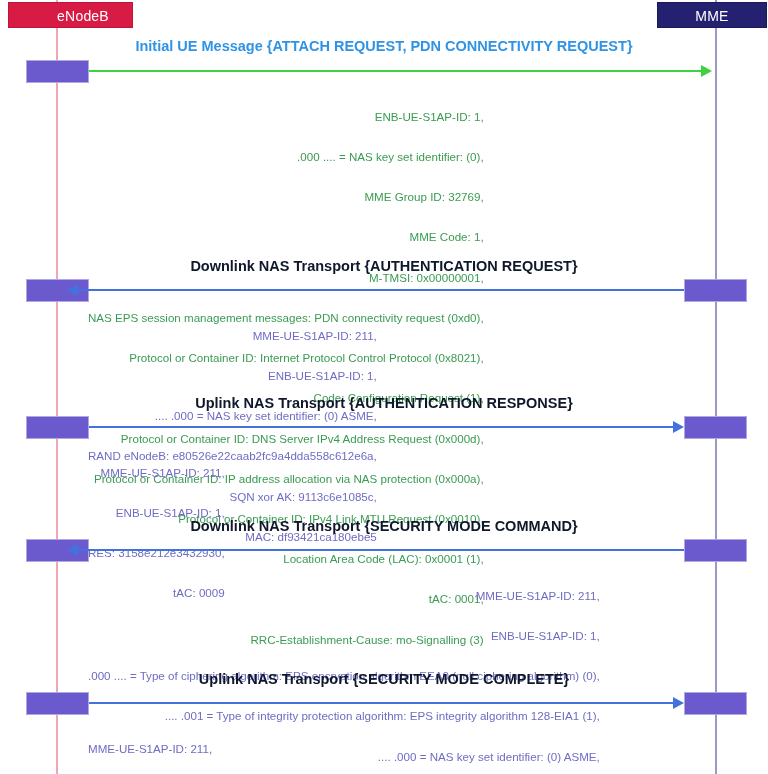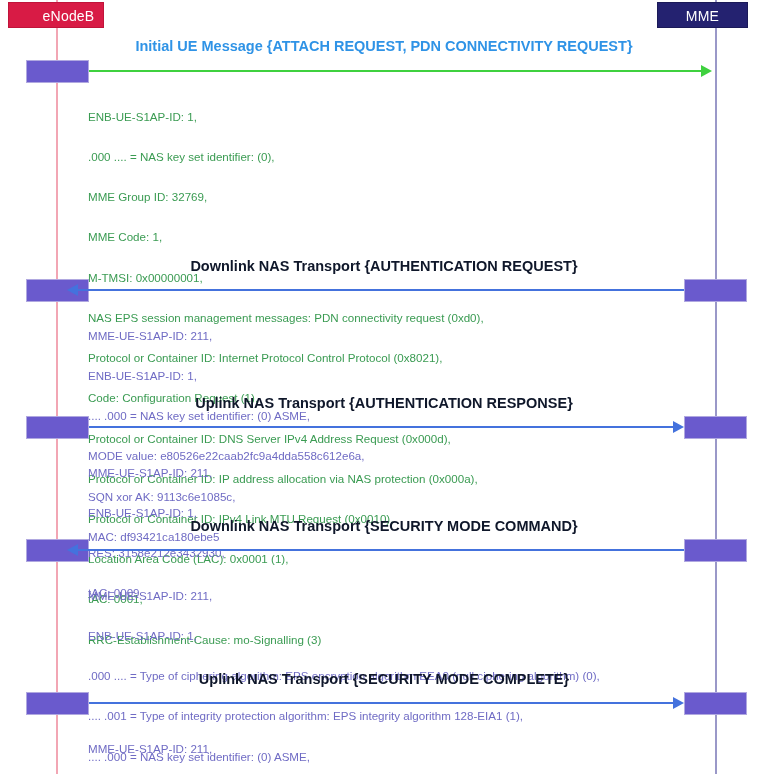--- a/index.html
+++ b/index.html
@@ -35,28 +35,28 @@
     height: 26px;
     line-height: 26px;
     text-align: center;
     color: #ffffff;
     font-size: 14px;
     letter-spacing: .2px;
     box-sizing: border-box;
   }
   .actor-left {
     left: 8px;
-    width: 96px;
+    width: 125px;
     background: #d81b45;
     border: 1px solid #c0143a;
     padding-left: 25px;
   }
   .actor-right {
     left: 657px;
-    width: 91px;
+    width: 110px;
     background: #242270;
     border: 1px solid #1b1a58;
   }
 
   
   .msg {
     position: absolute;
     left: 0;
     width: 768px;
   }
@@ -103,20 +103,21 @@
   .head-right-blue  { border-left: 11px solid #4472dd; }
   .head-left-blue   { border-right: 11px solid #4472dd; }
 
   
   .details {
     position: absolute;
     left: 88px;
     font-size: 11.6px;
     line-height: 13.4px;
     white-space: pre;
+    text-align: right;
   }
   .details-green { color: #3a9b52; }
   .details-blue  { color: #6f6bc4; }
   .details div { white-space: pre; }
 </style>
 </head>
 <body>
 
 <div id="diagram">
 
@@ -152,21 +153,21 @@
   <div class="msg" style="top:258px;">
     <div class="msg-title title-red">Downlink NAS Transport {AUTHENTICATION REQUEST}</div>
     <div class="act act-left" style="top:21px;"></div>
     <div class="act act-right" style="top:21px;"></div>
     <div class="shaft shaft-blue" style="left:78px; top:31px; width:606px;"></div>
     <div class="head head-left-blue" style="left:67px; top:26px;"></div>
     <div class="details details-blue" style="top:44px;">
       <div>MME-UE-S1AP-ID: 211,</div>
       <div>ENB-UE-S1AP-ID: 1,</div>
       <div>.... .000 = NAS key set identifier: (0) ASME,</div>
-      <div>MODE value: e80526e22caab2fc9a4dda558c612e6a,</div>
+      <div>RAND eNodeB: e80526e22caab2fc9a4dda558c612e6a,</div>
       <div>SQN xor AK: 9113c6e1085c,</div>
       <div>MAC: df93421ca180ebe5</div>
     </div>
   </div>
 
   <div class="msg" style="top:395px;">
     <div class="msg-title title-red">Uplink NAS Transport {AUTHENTICATION RESPONSE}</div>
     <div class="act act-left" style="top:21px;"></div>
     <div class="act act-right" style="top:21px;"></div>
     <div class="shaft shaft-blue" style="left:89px; top:31px; width:584px;"></div>

